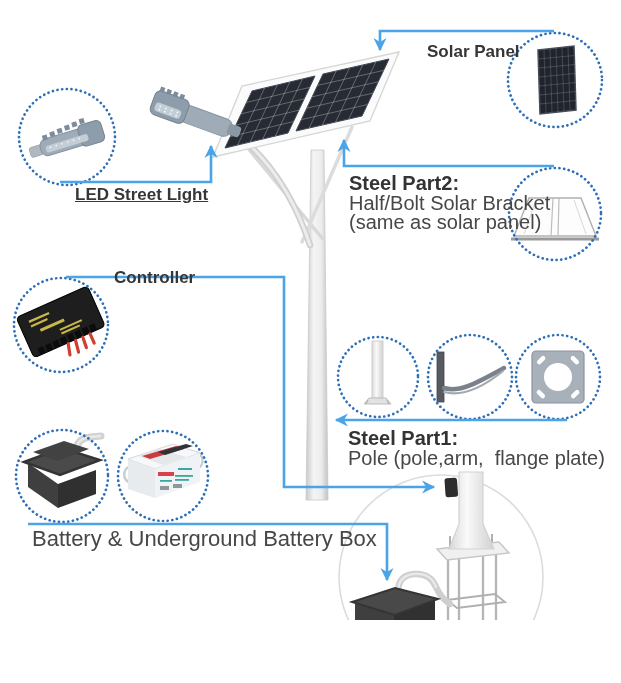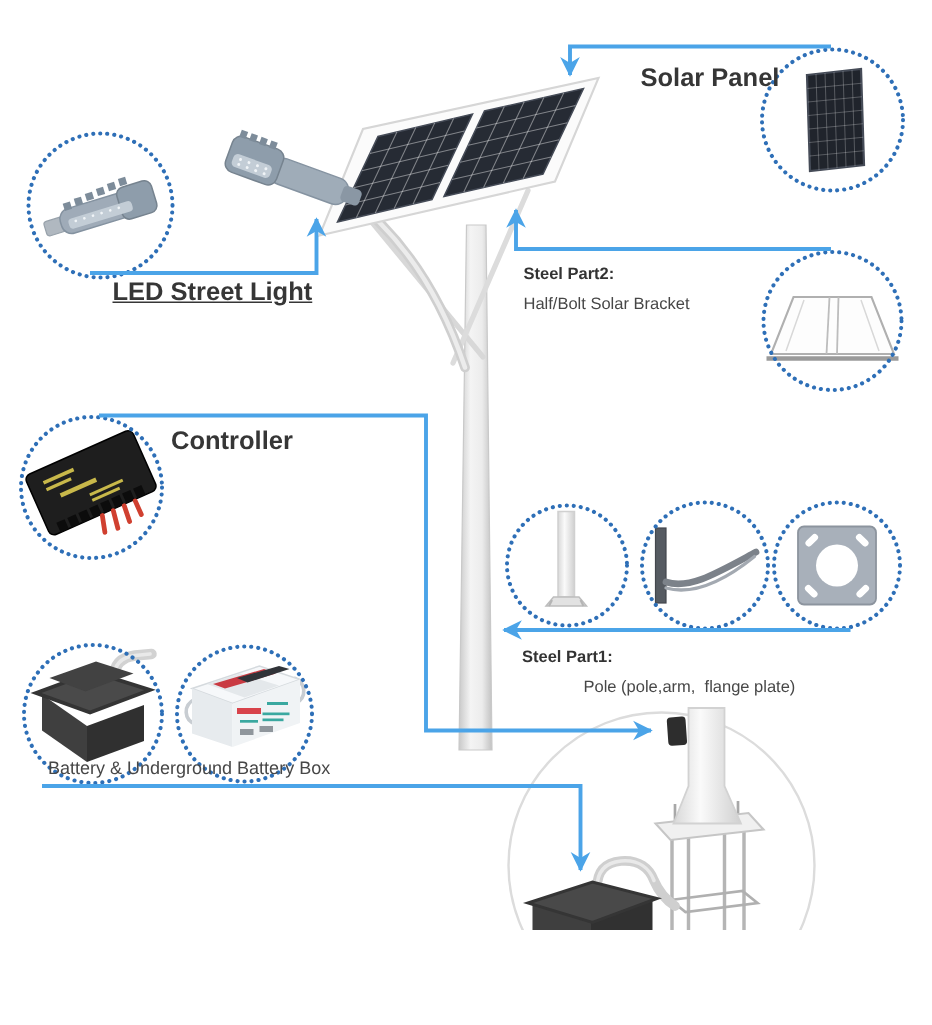--- a/index.html
+++ b/index.html
@@ -3,23 +3,23 @@
 <meta charset="utf-8">
 <style>
   html,body { margin:0; padding:0; background:#ffffff; }
   #stage {
     position:relative; width:621px; height:620px; background:#ffffff;
     font-family:"Liberation Sans", sans-serif; overflow:hidden;
   }
   #art { position:absolute; left:0; top:0; }
   .lbl      { position:absolute; color:#474747; font-size:15.5px; line-height:20px; }
   .lbl-bold { position:absolute; color:#363636; font-size:17px; font-weight:700; }
-  .blk      { position:absolute; color:#474747; font-size:11px; line-height:19.5px; }
+  .blk      { position:absolute; color:#474747; font-size:20px; line-height:19.5px; }
   .blk .t   { font-weight:700; color:#333333; }
-  .pre      { white-space:pre-wrap;margin-left:41px; }
+  .pre      { white-space:pre-wrap; }
 </style>
 </head>
 <body>
 
 <div id="stage">
 
 <svg id="art" width="621" height="683" viewBox="0 0 621 683">
   <defs>
     <marker id="arw" viewBox="0 0 12 12" refX="10.5" refY="6" markerWidth="5.5" markerHeight="5.5" orient="auto-start-reverse" markerUnits="strokeWidth">
       <path d="M0.5,0.5 L11.5,6 L0.5,11.5 L3.8,6 Z" fill="#4BA4E8"></path>
@@ -293,25 +293,26 @@
   </g>
 </svg>
 
 <div class="lbl-bold" style="left:427px; top:42px;">Solar Panel</div>
 
 <div class="lbl-bold" style="left:75px; top:185px;text-decoration:underline;">LED Street Light</div>
 
 <div class="blk" style="left:349px; top:174px;">
   <div class="t">Steel Part2:</div>
   <div>Half/Bolt Solar Bracket</div>
+  <div>(same as solar panel)</div>
 </div>
 
-<div class="lbl-bold" style="left:114px; top:284px;">Controller</div>
+<div class="lbl-bold" style="left:114px; top:268px;">Controller</div>
 
 <div class="blk" style="left:348px; top:429px;">
   <div class="t">Steel Part1:</div>
   <div class="pre">Pole (pole,arm,  flange plate)</div>
 </div>
 
-<div class="lbl" style="left:32px; top:502px; font-size:12px;">Battery &amp; Underground Battery Box</div>
+<div class="lbl" style="left:32px; top:529px; font-size:22px;">Battery &amp; Underground Battery Box</div>
 
 
 </div>
 
 </body></html>

